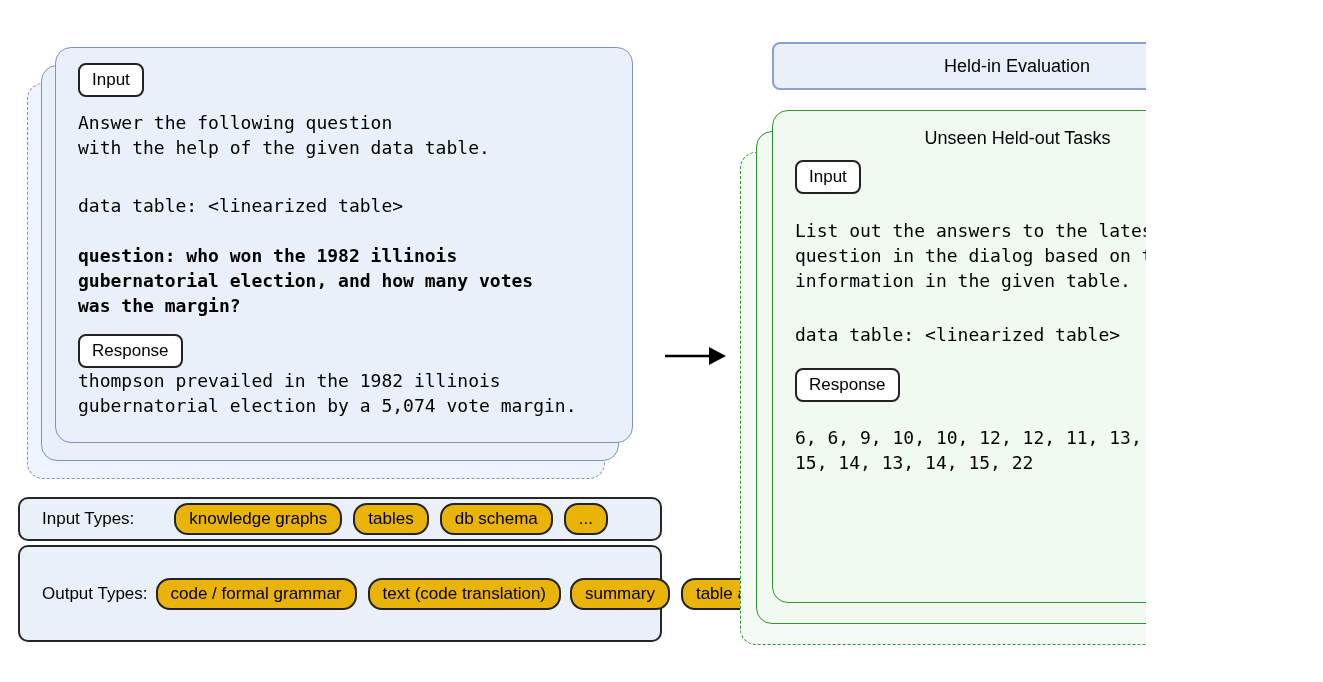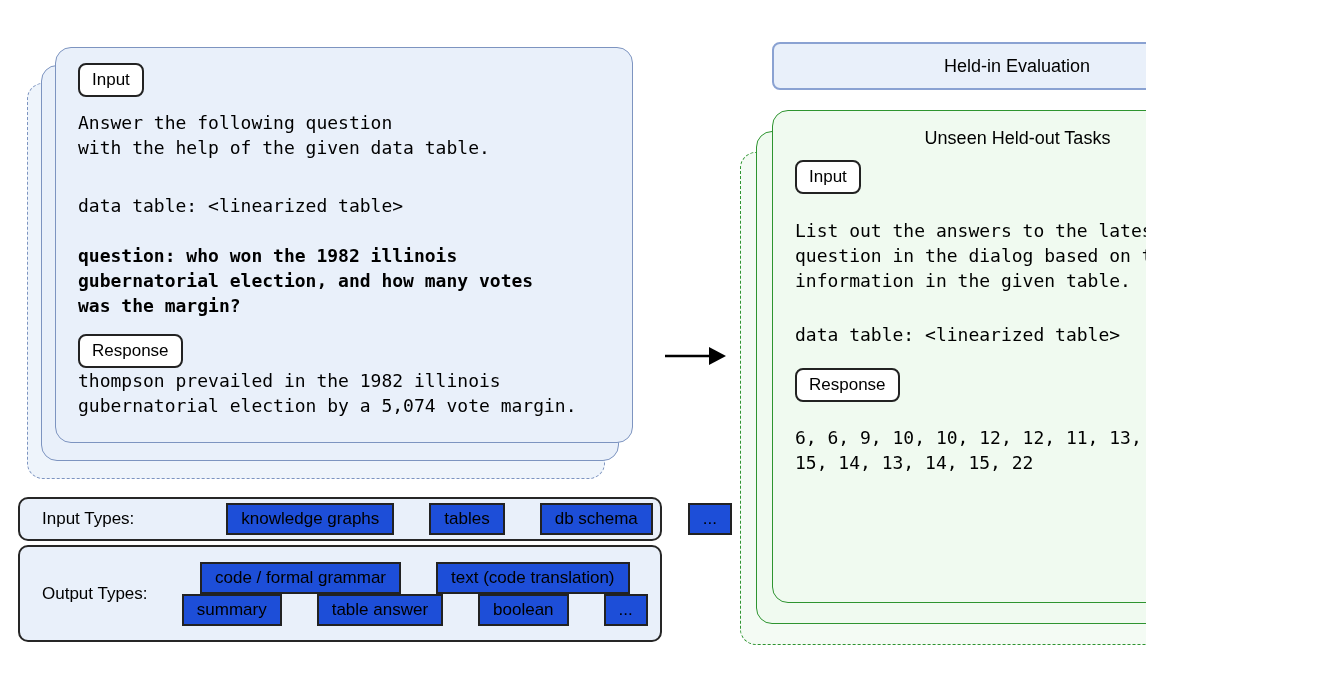--- a/index.html
+++ b/index.html
@@ -54,28 +54,28 @@
     font-size:18px; color:#000;
   }
 
   .typebox {
     position:absolute; left:18px; width:644px; background:#e9f0fa;
     border:2px solid #262626; border-radius:10px; box-sizing:border-box;
     display:flex; align-items:center; font-size:17px; color:#000;
   }
   #input-types  { top:497px; height:44px; padding:0 10px 0 22px; }
   #output-types { top:545px; height:97px; padding:6px 10px 6px 22px; }
-  .typelabel { flex:0 0 auto; margin-right:68px; }
+  .typelabel { flex:0 0 auto; margin-right:40px; }
   #output-types .typelabel { margin-right:8px; }
   .badge {
-    background:#1d4ed8; border:2px solid #222222; border-radius:0;
-    padding:4px 13px; white-space:nowrap; line-height:20px;margin-left:24px;
+    background:#eab308; border:2px solid #222222; border-radius:14px;
+    padding:4px 13px; white-space:nowrap; line-height:20px;
   }
   .badge-row { display:flex; gap:11px; justify-content:center; align-items:center; }
-  .rows { display:flex; flex-direction:column; flex:1; align-items:center; }
+  .rows { display:flex; flex-direction:row; gap:9px; flex:1; align-items:center; }
 
   .arrow-wrap { position:absolute; left:663px; top:342px; width:64px; height:28px; }
 </style>
 </head>
 <body>
 
 <div class="canvas">
 
   <div class="layer blue-dashed" id="blue-back"></div>
   <div class="layer blue-solid" id="blue-mid"></div>

